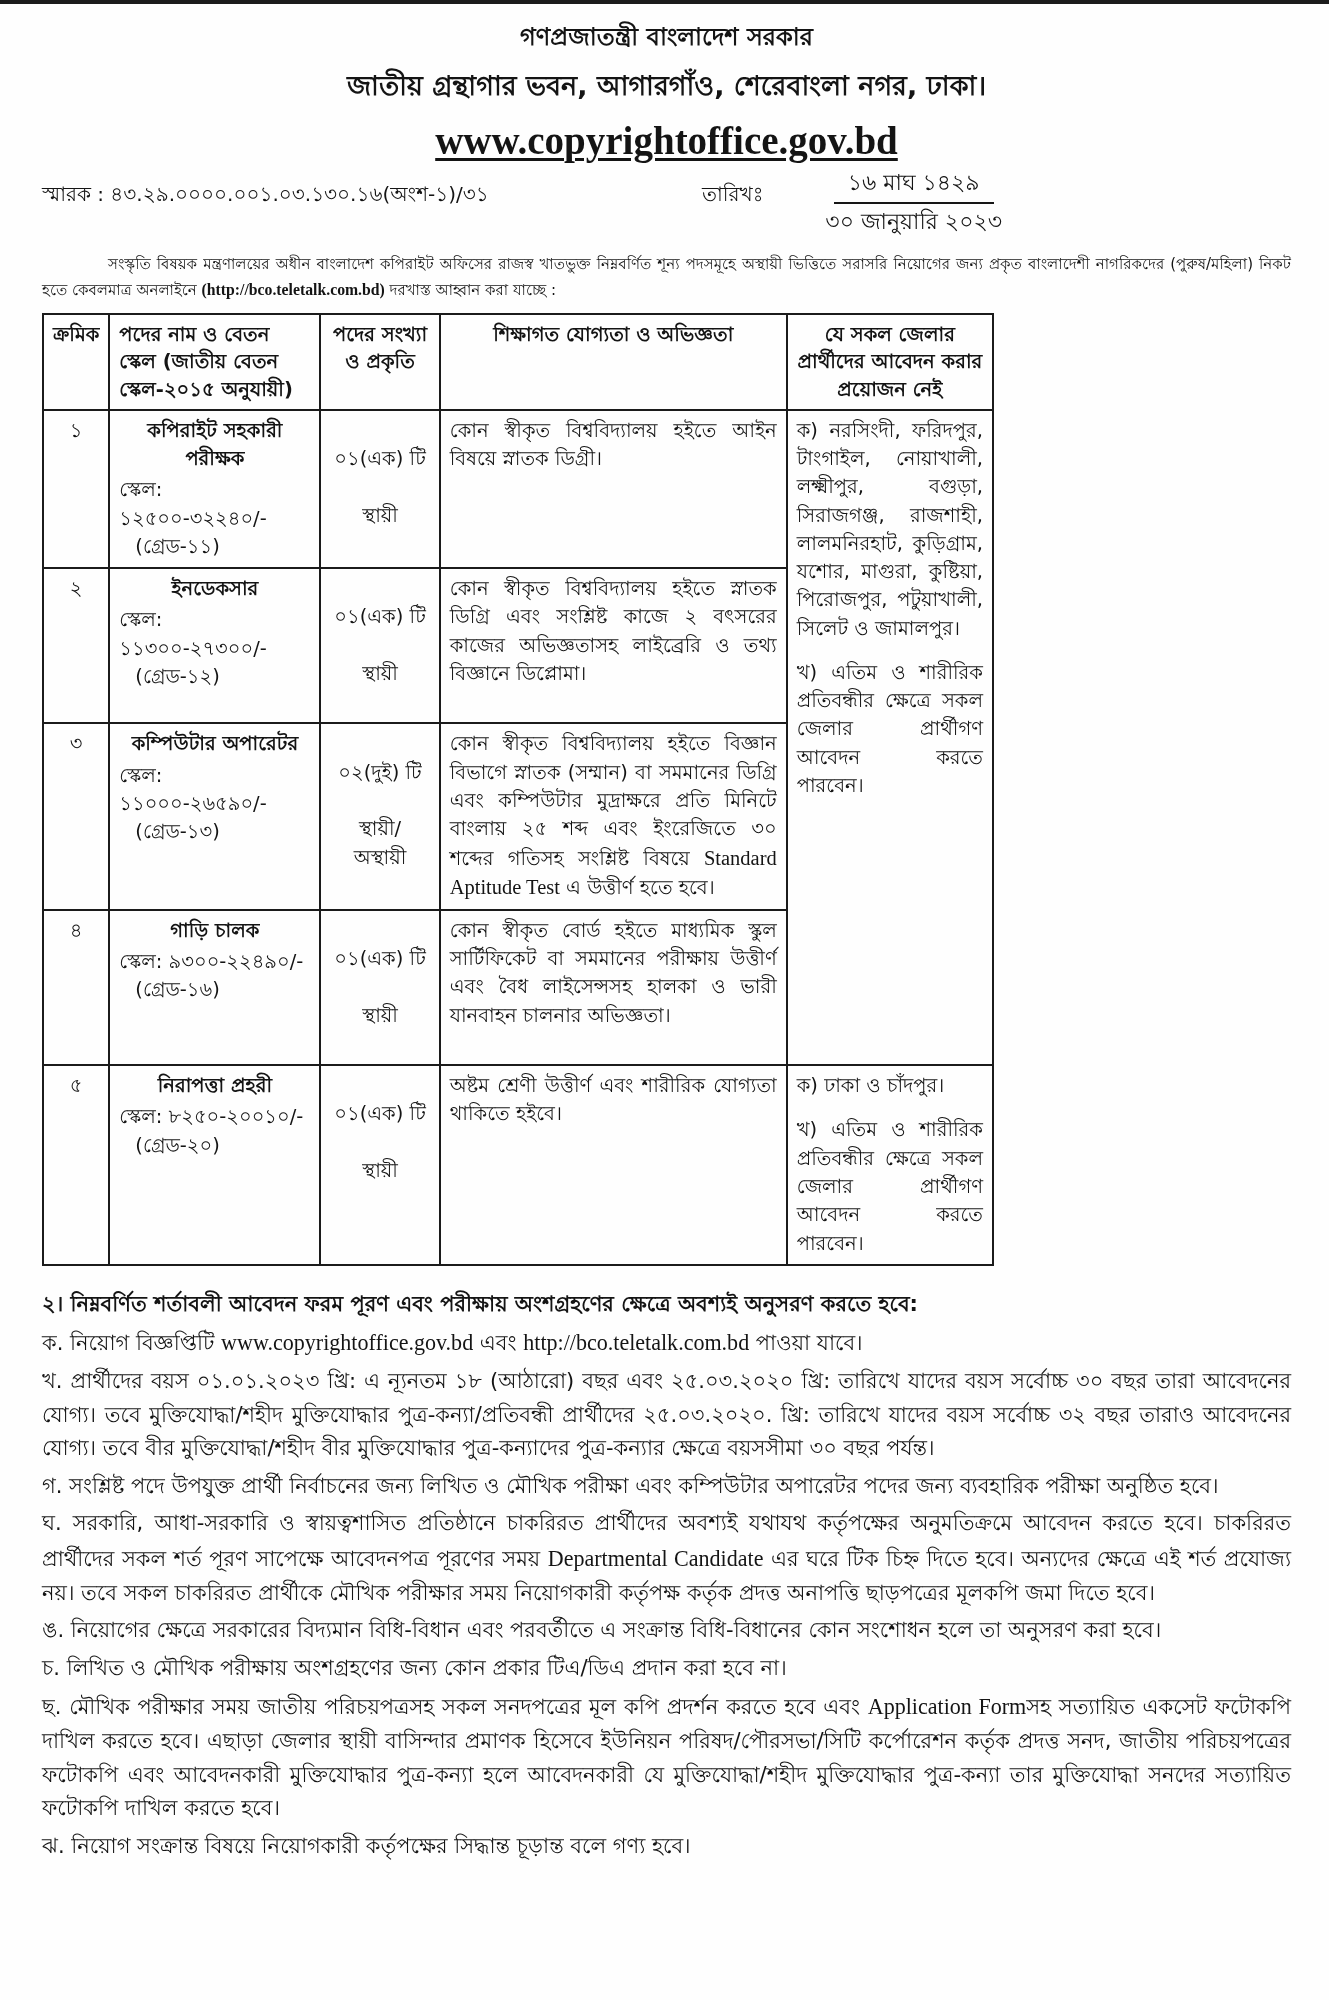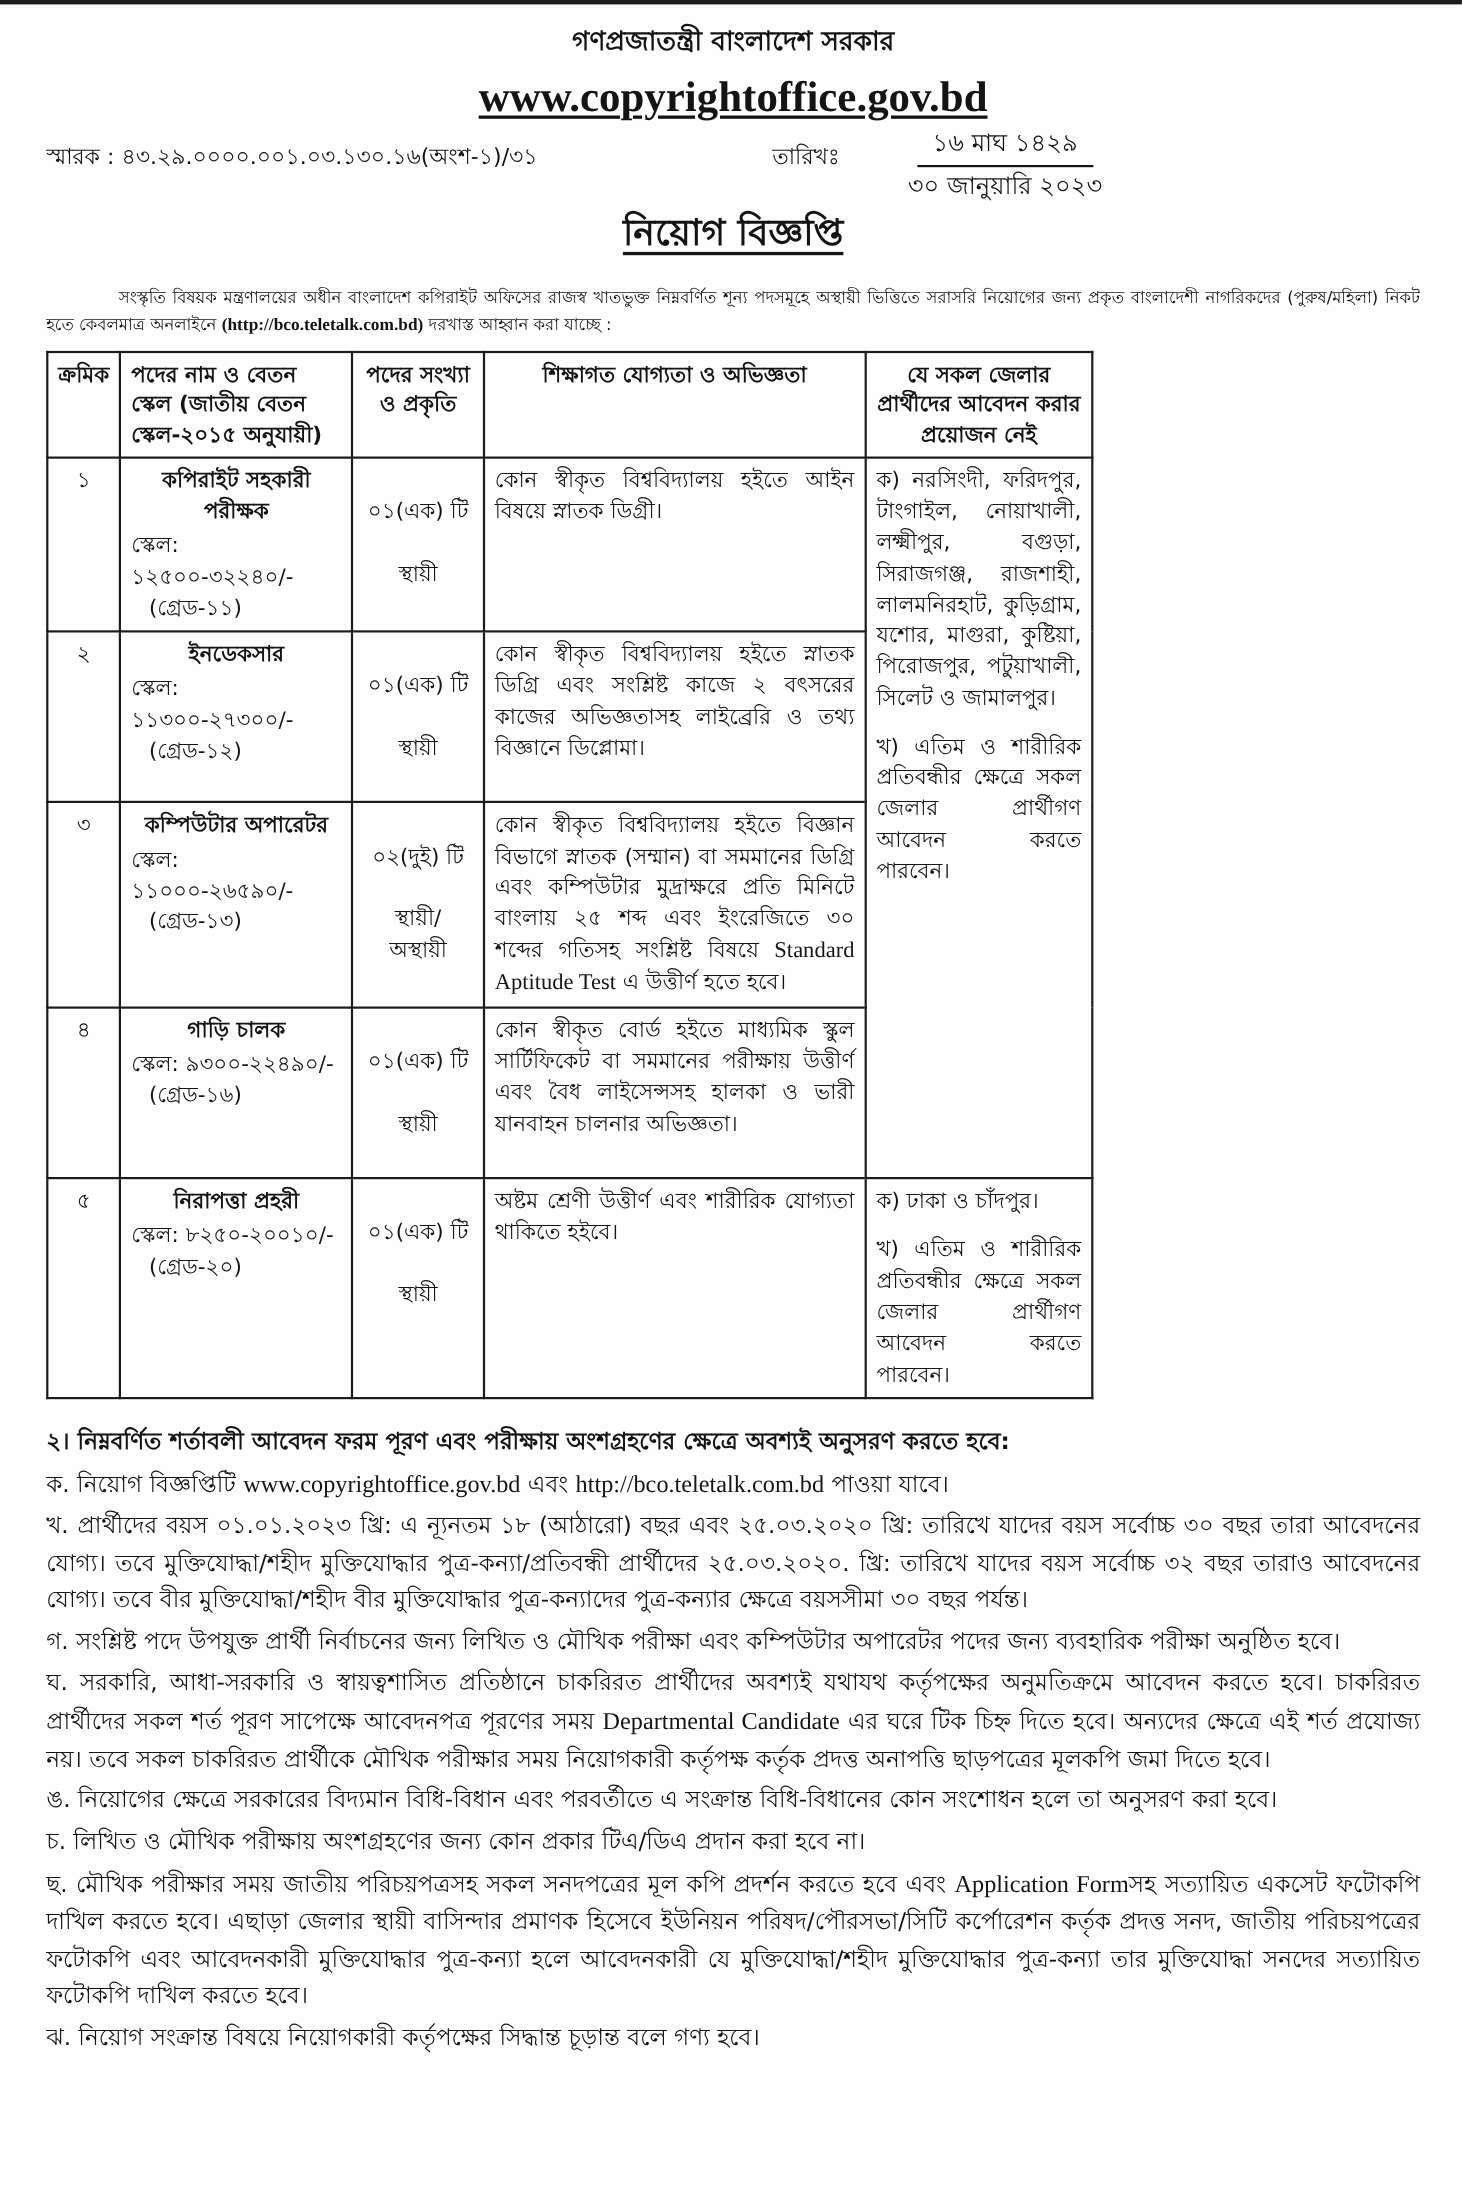--- a/index.html
+++ b/index.html
@@ -68,35 +68,35 @@
   .en  { font-family:"Liberation Serif","DejaVu Serif",serif; font-size:1.05em; }
 </style>
 </head>
 <body>
 
 <div class="page">
   <div class="scan-line"></div>
 
   <header class="doc-header">
     <div class="h-gov">গণপ্রজাতন্ত্রী বাংলাদেশ সরকার</div>
+    <div class="h-addr">জাতীয় গ্রন্থাগার ভবন, আগারগাঁও, শেরেবাংলা নগর, ঢাকা।</div>
     <div class="h-site">www.copyrightoffice.gov.bd</div>
   </header>
 
   <div class="memo-row">
     <div class="memo-no">স্মারক : ৪৩.২৯.০০০০.০০১.০৩.১৩০.১৬(অংশ-১)/৩১</div>
     <div class="date-wrap">
       <span class="date-label">তারিখঃ</span>
       <span class="date-stack">
         <span class="d-top">১৬ মাঘ ১৪২৯</span>
         <span class="d-bot">৩০ জানুয়ারি ২০২৩</span>
       </span>
     </div>
   </div>
 
-  <h1 class="title">নিয়োগ বিজ্ঞপ্তি</h1>
 
   <p class="intro"><span>সংস্কৃতি বিষয়ক মন্ত্রণালয়ের অধীন বাংলাদেশ কপিরাইট অফিসের রাজস্ব খাতভুক্ত নিম্নবর্ণিত শূন্য পদসমূহে অস্থায়ী ভিত্তিতে সরাসরি নিয়োগের জন্য প্রকৃত বাংলাদেশী নাগরিকদের (পুরুষ/মহিলা) নিকট হতে কেবলমাত্র অনলাইনে </span><span class="en b">(http://bco.teletalk.com.bd)</span><span> দরখাস্ত আহ্বান করা যাচ্ছে :</span></p>
 
   <table class="post-table">
     <thead>
       <tr>
         <th class="col-serial">ক্রমিক</th>
         <th class="col-post">পদের নাম ও বেতন স্কেল (জাতীয় বেতন স্কেল-২০১৫ অনুযায়ী)</th>
         <th class="col-count">পদের সংখ্যা ও প্রকৃতি</th>
         <th class="col-qual">শিক্ষাগত যোগ্যতা ও অভিজ্ঞতা</th>

